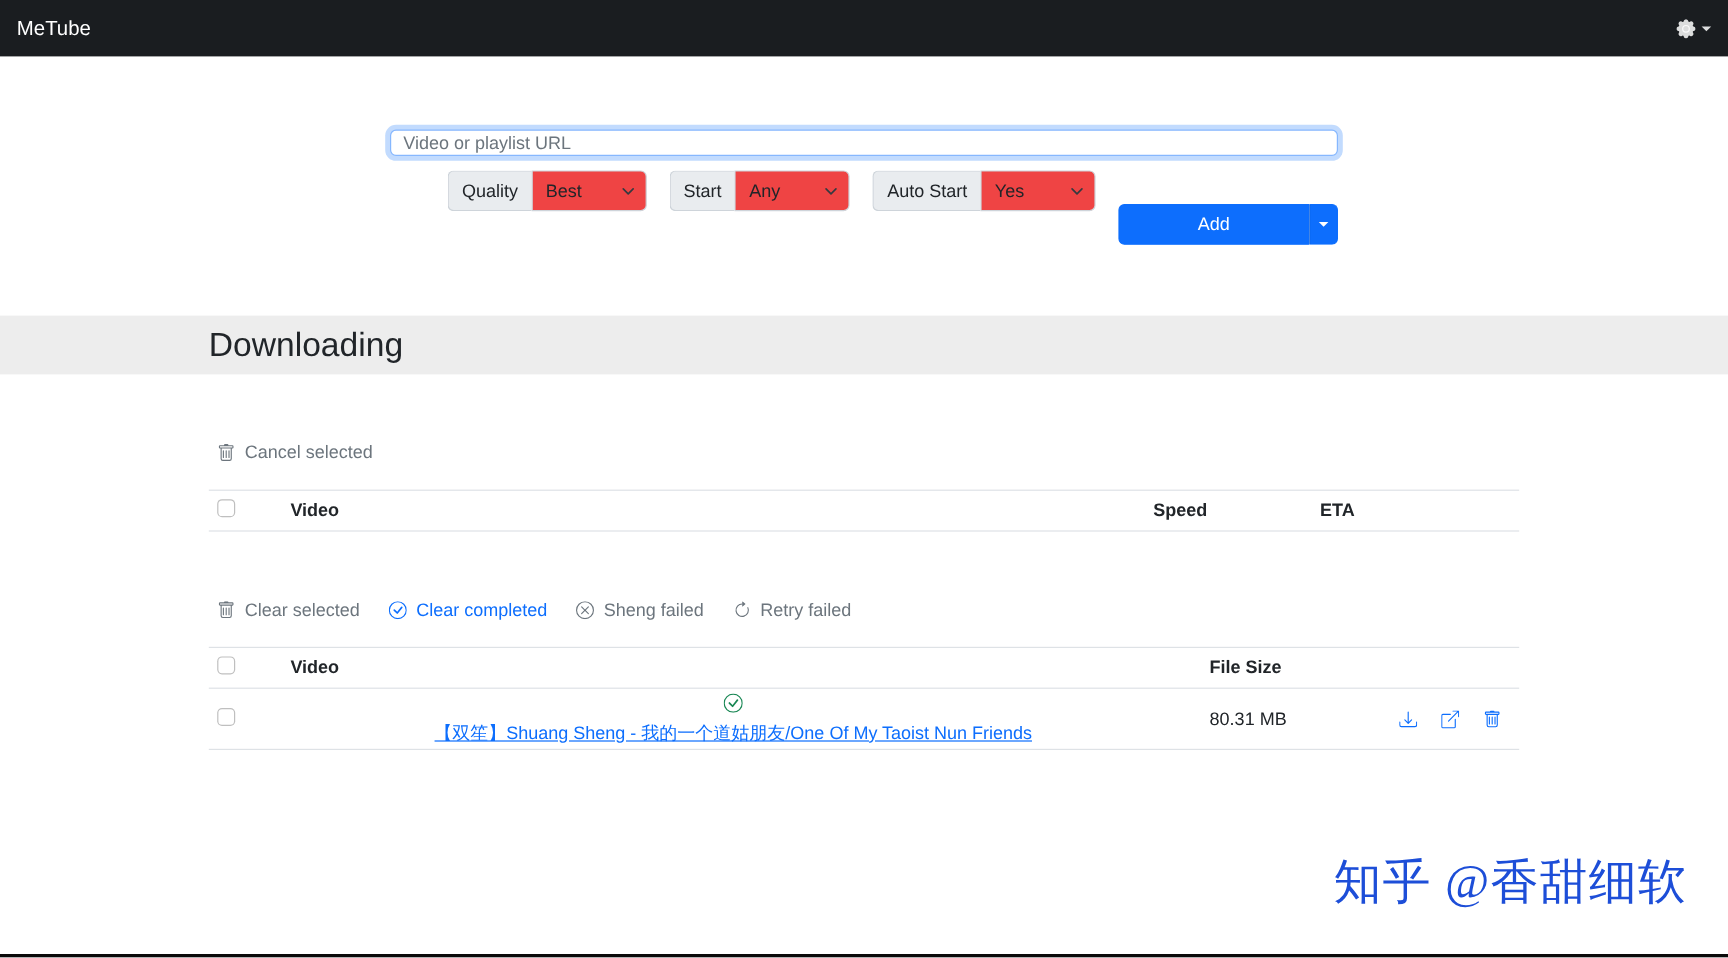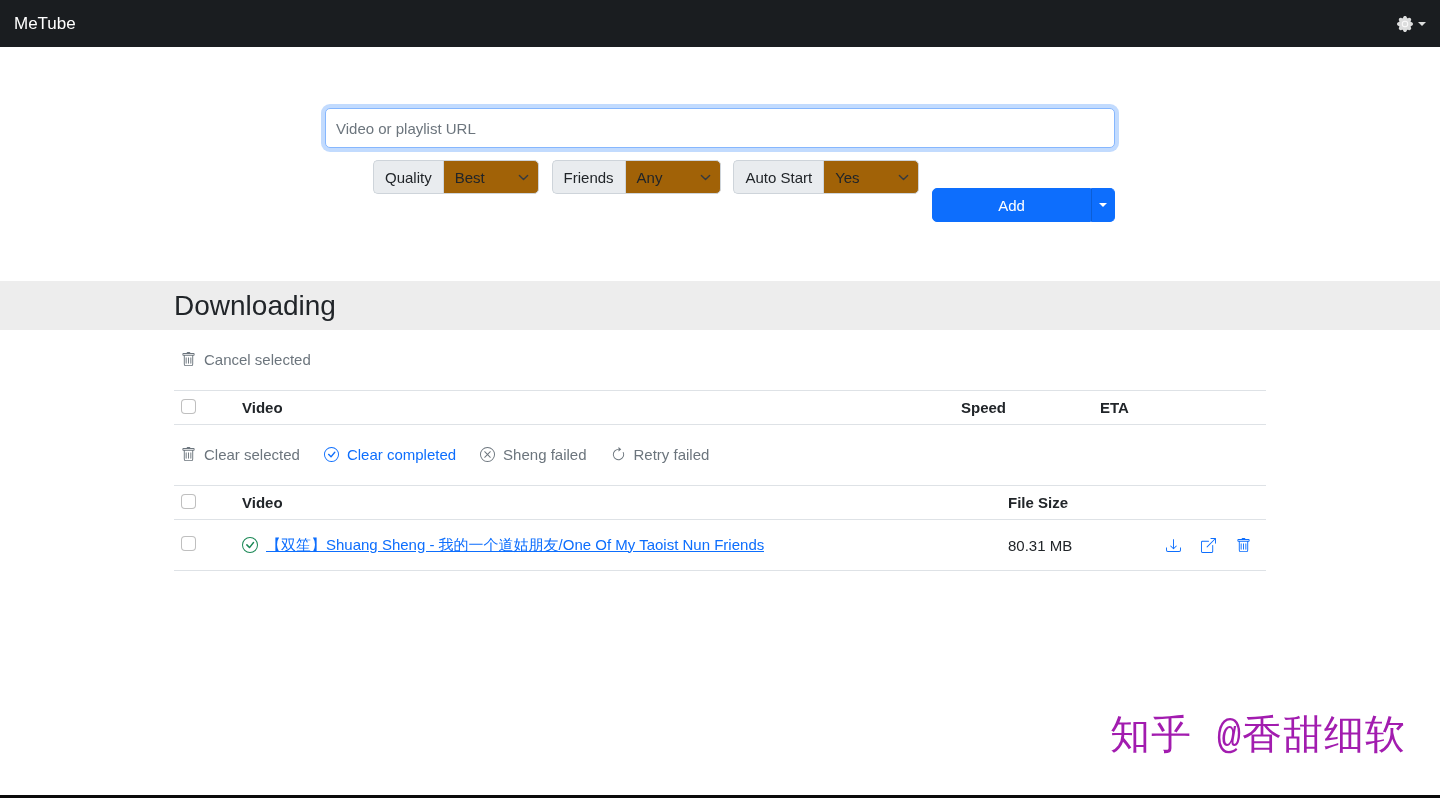--- a/index.html
+++ b/index.html
@@ -17,35 +17,35 @@
     padding:0 14px;
   }
   .brand { color:#ffffff; font-size:17px; cursor:pointer; }
   .gear-btn { display:flex; align-items:center; gap:5px; color:rgba(255,255,255,.85); cursor:pointer; }
   .gear-btn svg { display:block; }
   .caret { width:0; height:0; border-left:4px solid transparent; border-right:4px solid transparent; border-top:4px solid currentColor; }
 
   
   .form-wrap { width:790px; margin:61px auto 0; }
   .url-input {
-    width:100%; height:40px; padding:6px 10px; font-size:15px;
+    width:100%; height:22px; padding:6px 10px; font-size:15px;
     font-family:"Liberation Sans", sans-serif;
     color:#c2410c; border:1px solid #86b7fe; border-radius:5px;
     outline:0; box-shadow:0 0 0 4px rgba(13,110,253,.25);
   }
   .url-input::placeholder { color:#6c757d; }
   .controls { display:flex; justify-content:space-between; margin-top:12px;padding-left:48px; }
   .igroup { display:flex; height:34px; }
   .igroup-label {
     background:#e9ecef; border:1px solid #ced4da; border-right:0;
     border-radius:5px 0 0 5px; display:flex; align-items:center; padding:0 11px;
   }
   .iselect {
     position:relative; border:1px solid #ced4da; border-radius:0 5px 5px 0;
-    background:#a16207; display:flex; align-items:center;
+    background:#ef4444; display:flex; align-items:center;
     padding:0 30px 0 11px; min-width:96px; cursor:pointer;
   }
   .iselect .chev { position:absolute; right:9px; top:11px; line-height:0; }
 
   .add-btn { width:183px; display:flex; height:34px;margin-top:28px; }
   .add-main {
     flex:1; background:var(--accent,#0d6efd); color:#fff; font-size:15px;
     font-family:"Liberation Sans", sans-serif;
     border:1px solid var(--accent,#0d6efd); border-radius:5px 0 0 5px; cursor:pointer;
   }
@@ -61,46 +61,47 @@
   .band-dl { margin-top:59px; }
   .band-cp { margin-top:65px; }
   .band-title { width:1092px; margin:4px auto; font-size:28px; font-weight:500; color:#212529; }
   .container { width:1092px; margin:0 auto; }
 
   .actions { display:flex; align-items:center; gap:24px; margin:21px 0 22px; padding-left:7px; }
   .action-btn {
     display:flex; align-items:center; gap:8px; background:none; border:none;
     font-size:15px; font-family:"Liberation Sans", sans-serif; cursor:pointer; padding:0;
     color:var(--muted,#6c757d);
+    margin-top:36px;
   }
   .action-btn.primary { color:var(--accent,#0d6efd); }
   .action-btn svg { display:block; }
 
   
   .tbl { border-top:1px solid var(--border,#dee2e6); }
   .thead, .trow { display:grid; align-items:center;gap:28px; }
   .grid-dl { grid-template-columns:40px 1fr 111px 166px; }
   .grid-cp { grid-template-columns:40px 1fr 104px 126px; }
   .thead { height:34px; border-bottom:1px solid var(--border,#dee2e6); font-weight:bold; }
   .trow { height:51px; border-bottom:1px solid var(--border,#dee2e6); }
   .cb {
     width:15px; height:15px; border:1px solid rgba(0,0,0,.25); border-radius:4px;
     background:#fff; display:inline-block; margin-left:7px; cursor:pointer;
   }
-  .video-cell { display:flex; align-items:center; gap:8px; min-width:0; }
+  .video-cell { display:flex; align-items:center; gap:8px; min-width:0;flex-direction:column; }
   .success-icon { color:var(--success,#198754); line-height:0; flex:0 0 auto; }
   .video-link { color:var(--accent,#0d6efd); text-decoration:underline; white-space:nowrap; overflow:hidden; text-overflow:ellipsis; cursor:pointer; }
   .row-icons { display:flex; justify-content:flex-end; align-items:center; gap:20px; padding-right:15px; color:var(--accent,#0d6efd); }
   .row-icons span { line-height:0; cursor:pointer; }
 
   
   .watermark {
     position:absolute; right:34px; bottom:36px;
-    font-size:40px; color:#a21caf; letter-spacing:1px;
-    font-family:Liberation Mono, monospace;
+    font-size:40px; color:#1d4ed8; letter-spacing:1px;
+    font-family:Liberation Serif, serif;
   }
   .bottom-edge { position:absolute; left:0; bottom:0; width:100%; height:3px; background:#0a0a0a; }
 </style>
 </head>
 <body>
 
 <div class="page">
 
   <nav class="navbar">
     <span class="brand">MeTube</span>
@@ -125,21 +126,21 @@
           <span>Best</span>
           <span class="chev">
             <svg width="11" height="11" viewBox="0 0 16 16">
                 <path fill="none" stroke="#343a40" stroke-width="2" stroke-linecap="round" stroke-linejoin="round" d="M2 5l6 6 6-6"></path>
               </svg>
           </span>
         </span>
       </div>
 
       <div class="igroup">
-        <span class="igroup-label">Friends</span>
+        <span class="igroup-label">Start</span>
         <span class="iselect">
           <span>Any</span>
           <span class="chev">
             <svg width="11" height="11" viewBox="0 0 16 16">
                 <path fill="none" stroke="#343a40" stroke-width="2" stroke-linecap="round" stroke-linejoin="round" d="M2 5l6 6 6-6"></path>
               </svg>
           </span>
         </span>
       </div>
 

